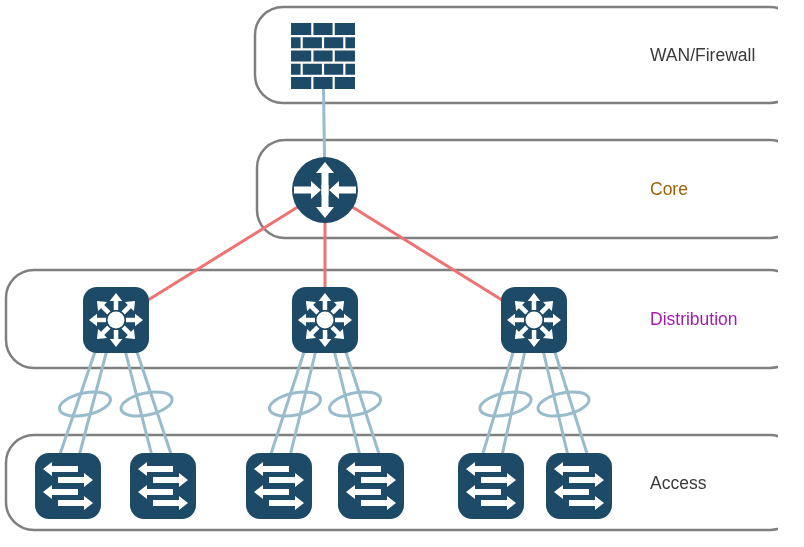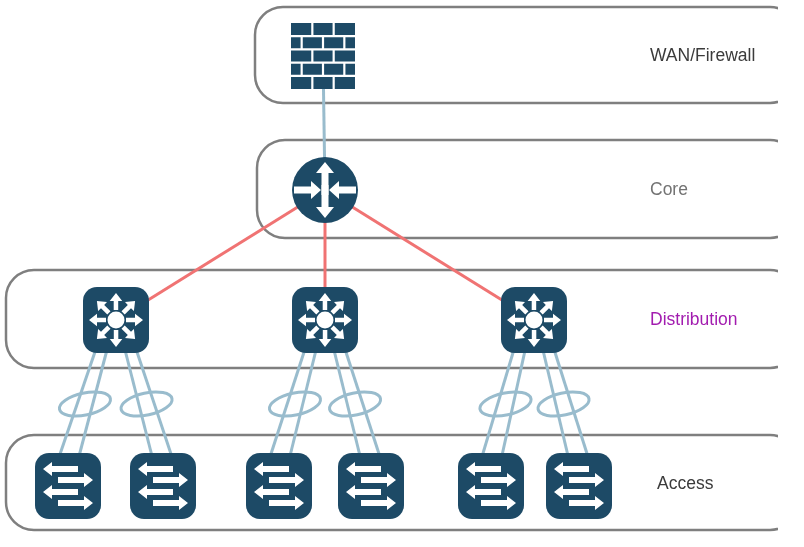--- a/index.html
+++ b/index.html
@@ -163,16 +163,16 @@
         <g>
           <rect x="-33" y="-33" width="66" height="66" rx="14" fill="#1d4a66"></rect>
           <polygon points="10,-20 -16,-20 -16,-24 -25,-17 -16,-10 -16,-14 10,-14" fill="#ffffff"></polygon>
           <polygon points="-10,-3 16,-3 16,1 25,-6 16,-13 16,-9 -10,-9" fill="#ffffff"></polygon>
           <polygon points="10,3 -16,3 -16,-1 -25,6 -16,13 -16,9 10,9" fill="#ffffff"></polygon>
           <polygon points="-10,20 16,20 16,24 25,17 16,10 16,14 -10,14" fill="#ffffff"></polygon>
         </g>
       </g>
     </svg>
   <div class="band-label" id="lbl-0" style="left: 650px; top: 55px; color: rgb(59, 59, 59);">WAN/Firewall</div>
-  <div class="band-label" id="lbl-1" style="left: 650px; top: 189px; color: #737373;">Core</div>
+  <div class="band-label" id="lbl-1" style="left: 650px; top: 189px; color: #a16207;">Core</div>
   <div class="band-label" id="lbl-2" style="left: 650px; top: 319px; color: #a21caf;">Distribution</div>
-  <div class="band-label" id="lbl-3" style="left: 650px; top: 482.5px; color: rgb(59, 59, 59); margin-left: 7px;">Access</div>
+  <div class="band-label" id="lbl-3" style="left: 650px; top: 482.5px; color: rgb(59, 59, 59);">Access</div>
 </div>
 
 </body></html>

